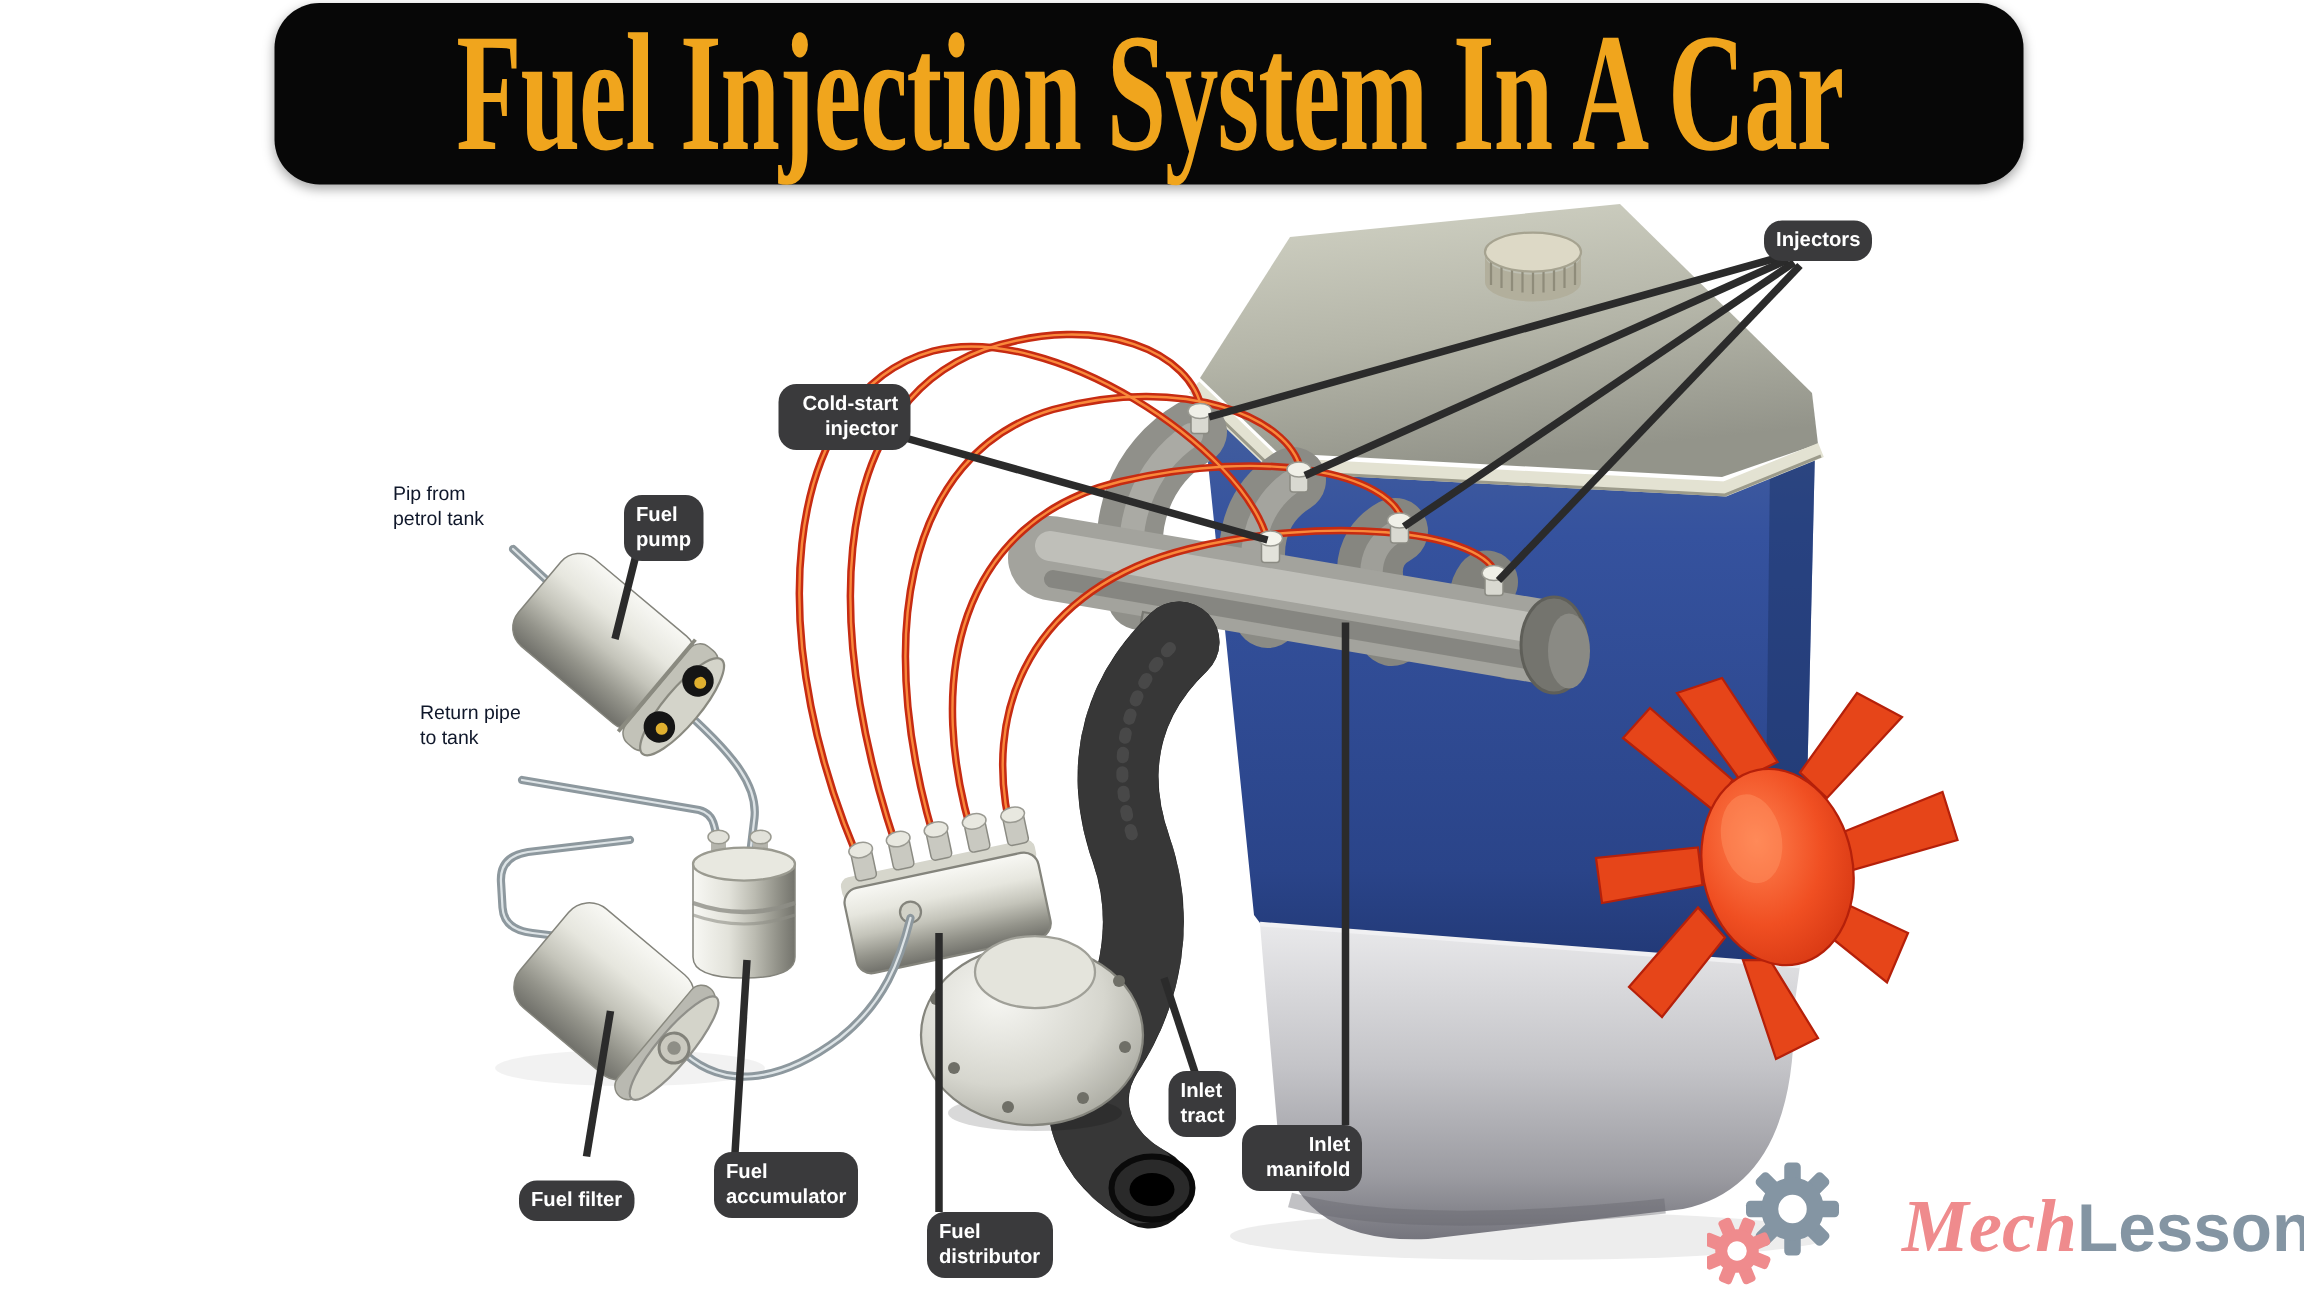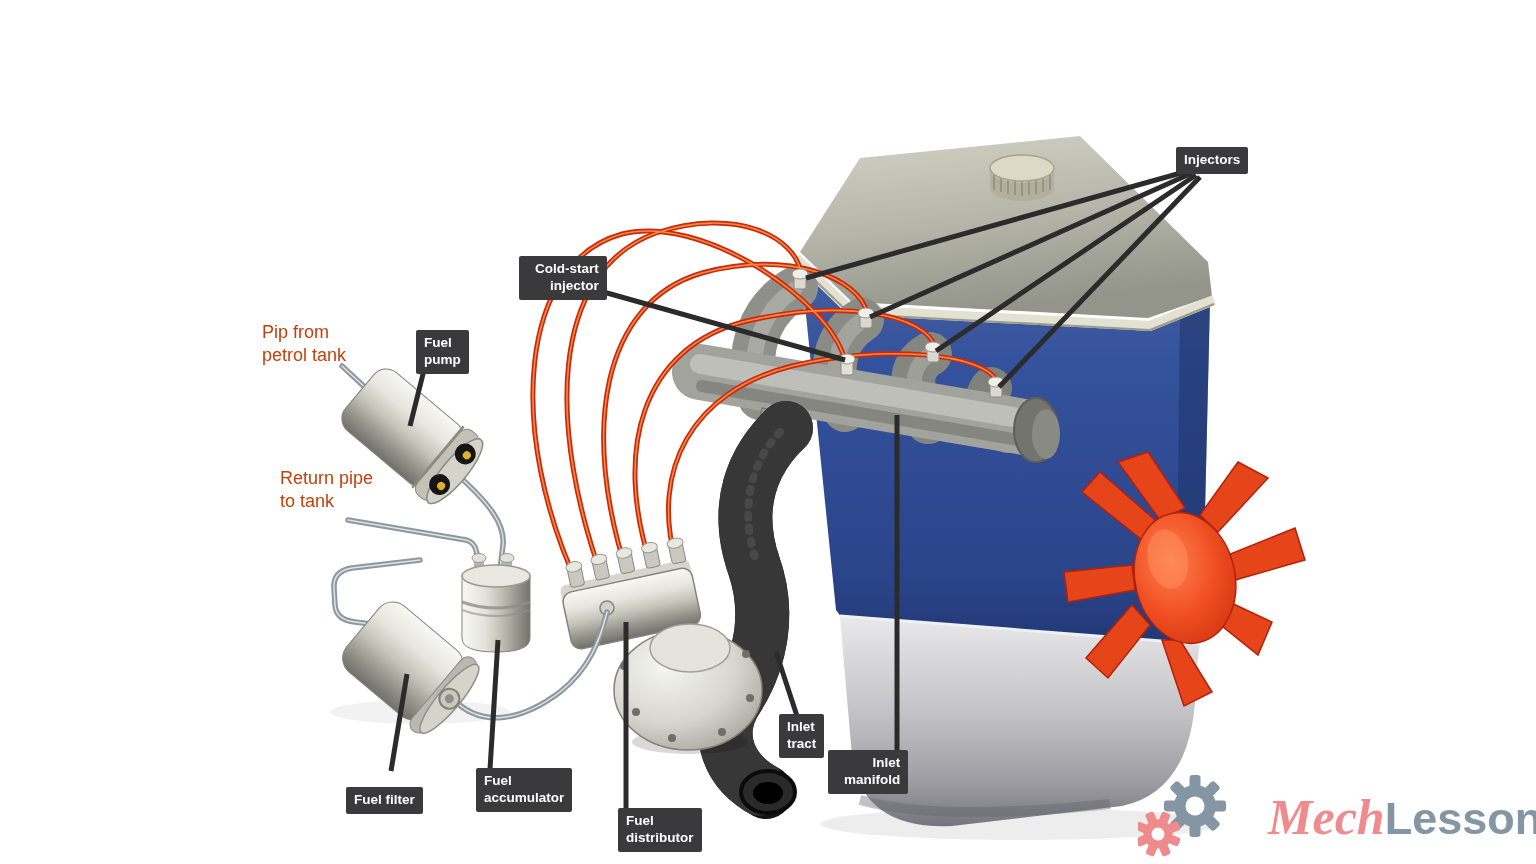--- a/index.html
+++ b/index.html
@@ -11,23 +11,23 @@
           display:flex;align-items:center;justify-content:center;
           box-shadow:0 3px 8px rgba(0,0,0,.35);}
   .banner .title{font-family:"Liberation Serif",serif;font-weight:bold;
           font-size:108px;line-height:1;color:var(--title-text,#F0A51D);
           white-space:nowrap;transform:scaleX(.66) scaleY(1.04);letter-spacing:-1px;}
   
   svg.art{position:absolute;left:0;top:0;width:1536px;height:864px;}
   
   .callout{position:absolute;background:var(--callout-bg,#3A3A3C);color:var(--callout-text,#fff);
           font-size:13.5px;font-weight:bold;line-height:1.25;padding:5px 8px;
-          white-space:pre-line;border-radius:2px;z-index:5;}
+          white-space:pre-line;border-radius:12px;z-index:5;}
   .callout.right{text-align:right;padding-left:16px;}
-  .plainlabel{position:absolute;color:#c2410c;font-size:18px;line-height:1.3;
+  .plainlabel{position:absolute;color:#0f172a;font-size:13px;line-height:1.3;
           white-space:pre-line;z-index:5;}
   
   .logo{position:absolute;left:1138px;top:772px;width:390px;height:88px;z-index:6;}
   .logo svg{position:absolute;left:0;top:0;}
   .logo .words{position:absolute;left:94px;top:16px;white-space:nowrap;margin-left:36px;}
   .logo .w1{font-family:"Liberation Serif",serif;font-style:italic;font-weight:bold;
           font-size:50px;color:var(--logo-pink,#EF8B8D);}
   .logo .w2{font-family:"Liberation Sans",sans-serif;font-weight:bold;
           font-size:45px;color:var(--logo-gray,#8495A3);}
 </style>
@@ -281,20 +281,23 @@
       <path d="M600,291 L845,360"></path>
       <path d="M424,370 L410,426"></path>
       <path d="M407,674 L391,771"></path>
       <path d="M498,640 L490,769"></path>
       <path d="M626,622 L626,808"></path>
       <path d="M776,652 L797,716"></path>
       <path d="M897,415 L897,750"></path>
     </g>
   </svg>
 
+  <div class="banner">
+    <span class="title">Fuel Injection System In A Car</span>
+  </div>
 
   <div class="callout" style="left:1176px;top:147px;">Injectors</div>
   <div class="callout right" style="left:519px;top:256px;">Cold-start
 injector</div>
   <div class="callout" style="left:416px;top:330px;">Fuel
 pump</div>
   <div class="callout" style="left:346px;top:770px;margin-top:17px;">Fuel filter</div>
   <div class="callout" style="left:476px;top:768px;">Fuel
 accumulator</div>
   <div class="callout" style="left:618px;top:808px;">Fuel

